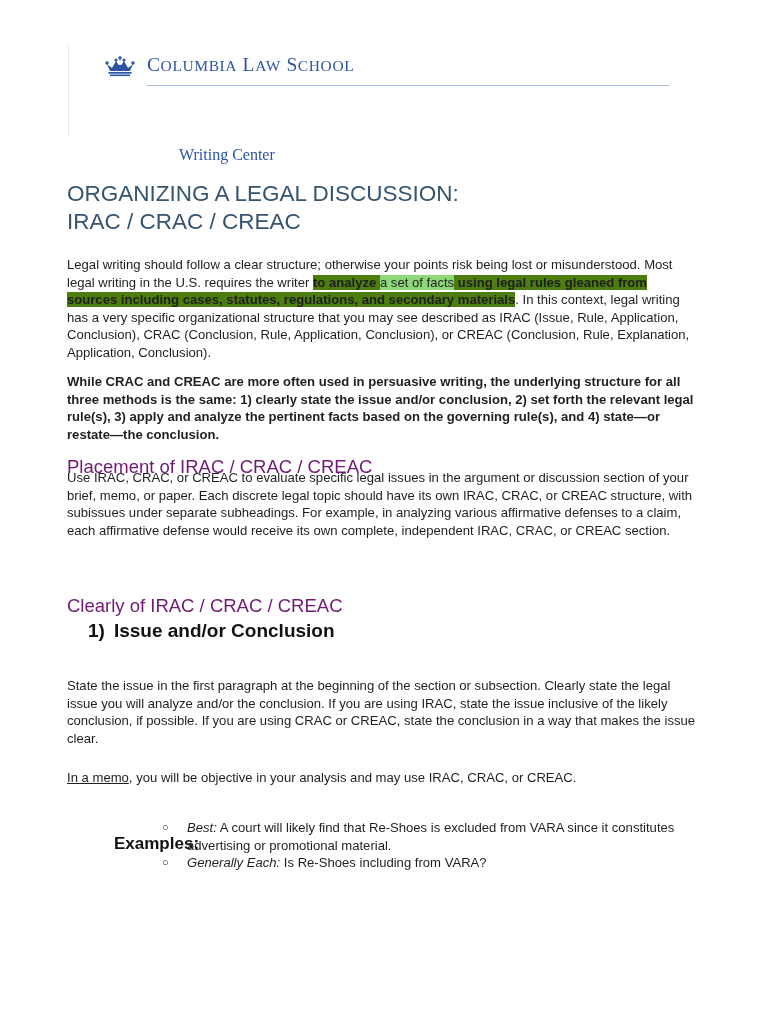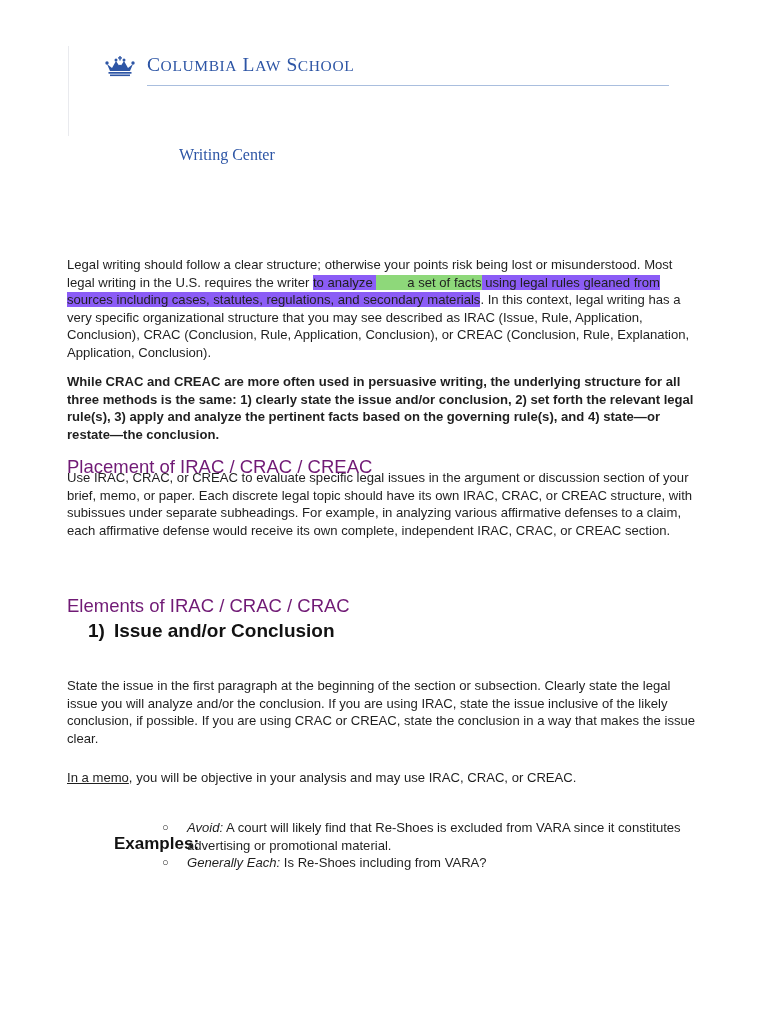--- a/index.html
+++ b/index.html
@@ -159,22 +159,22 @@
   }
   .example-list li .bullet {
     position: absolute;
     left: 2px;
     top: 0px;
     font-size: 11px;
     line-height: 17.6px;
     color: #1f1f1f;
   }
 
-  .hl-orange { background-color: #8b5cf6; }
-  .hl-green  { background-color: #8ed87a; padding-left: 31px; }
+  .hl-orange { background-color: #4d7c0f; font-weight: bold; }
+  .hl-green  { background-color: #8ed87a; }
 
   .ital { font-style: italic; }
   .under { text-decoration: underline; }
 </style>
 </head>
 <body>
 
 <div class="page">
 
   <div class="letterhead">
@@ -202,41 +202,45 @@
       </span>
 
       <span class="lh-wordmark">C<span class="sc">OLUMBIA</span> L<span class="sc">AW</span> S<span class="sc">CHOOL</span></span>
 
       <span class="lh-rule"></span>
 
       <span class="lh-sub">Writing Center</span>
     </div>
   </div>
 
+  <h1 class="doc-title">
+    <span class="line1">ORGANIZING A LEGAL DISCUSSION:</span>
+    <span class="line2">IRAC / CRAC / CREAC</span>
+  </h1>
 
   <p class="para p-intro"><span>Legal writing should follow a clear structure; otherwise your points risk being lost or misunderstood. Most legal writing in the U.S. requires the writer </span><span class="hl-orange">to analyze </span><span class="hl-green">a set of facts</span><span class="hl-orange"> using legal rules gleaned from sources including cases, statutes, regulations, and secondary materials</span><span>. In this context, legal writing has a very specific organizational structure that you may see described as IRAC (Issue, Rule, Application, Conclusion), CRAC (Conclusion, Rule, Application, Conclusion), or CREAC (Conclusion, Rule, Explanation, Application, Conclusion).</span></p>
 
   <p class="para p-while">While CRAC and CREAC are more often used in persuasive writing, the underlying structure for all three methods is the same: 1) clearly state the issue and/or conclusion, 2) set forth the relevant legal rule(s), 3) apply and analyze the pertinent facts based on the governing rule(s), and 4) state—or restate—the conclusion.</p>
 
   <h2 class="section-heading sh-placement">Placement of IRAC / CRAC / CREAC</h2>
 
   <p class="para p-use">Use IRAC, CRAC, or CREAC to evaluate specific legal issues in the argument or discussion section of your brief, memo, or paper. Each discrete legal topic should have its own IRAC, CRAC, or CREAC structure, with subissues under separate subheadings. For example, in analyzing various affirmative defenses to a claim, each affirmative defense would receive its own complete, independent IRAC, CRAC, or CREAC section.</p>
 
-  <h2 class="section-heading sh-elements">Elements of IRAC / CRAC / CRAC</h2>
+  <h2 class="section-heading sh-elements">Clearly of IRAC / CRAC / CREAC</h2>
 
   <div class="numbered-item"><span>1)</span><span class="num-gap"></span><span>Issue and/or Conclusion</span></div>
 
   <p class="para p-state">State the issue in the first paragraph at the beginning of the section or subsection. Clearly state the legal issue you will analyze and/or the conclusion. If you are using IRAC, state the issue inclusive of the likely conclusion, if possible. If you are using CRAC or CREAC, state the conclusion in a way that makes the issue clear.</p>
 
   <p class="para p-memo"><span class="under">In a memo</span><span>, you will be objective in your analysis and may use IRAC, CRAC, or CREAC.</span></p>
 
   <div class="examples-label">Examples:</div>
 
   <ul class="example-list">
     <li>
-      <span class="bullet">○</span><span class="ital">Avoid:</span><span> A court will likely find that Re-Shoes is excluded from VARA since it constitutes advertising or promotional material.</span>
+      <span class="bullet">○</span><span class="ital">Best:</span><span> A court will likely find that Re-Shoes is excluded from VARA since it constitutes advertising or promotional material.</span>
     </li>
     <li>
       <span class="bullet">○</span><span class="ital">Generally Each:</span><span> Is Re-Shoes including from VARA?</span>
     </li>
   </ul>
 
 </div>
 
 </body></html>

